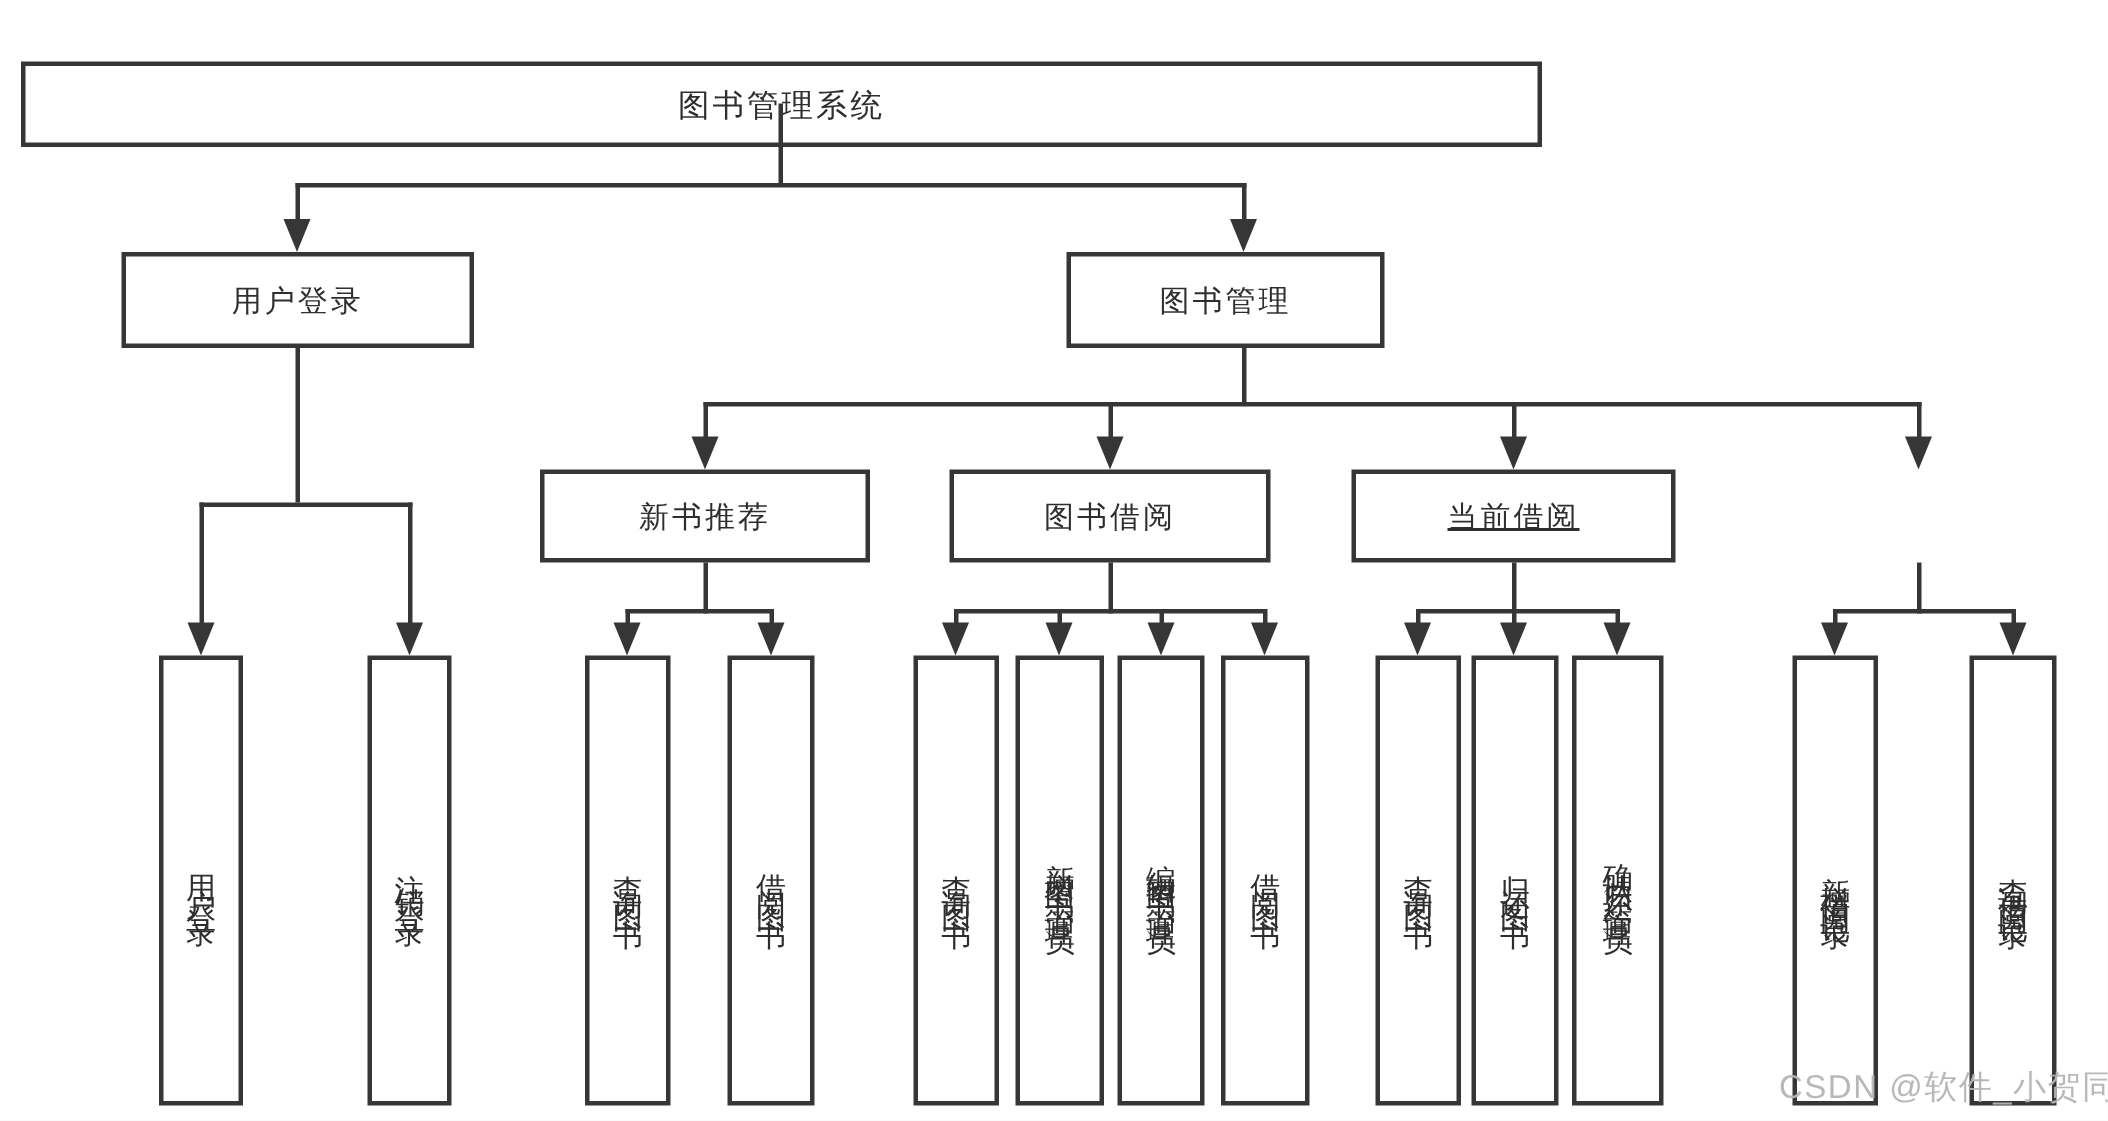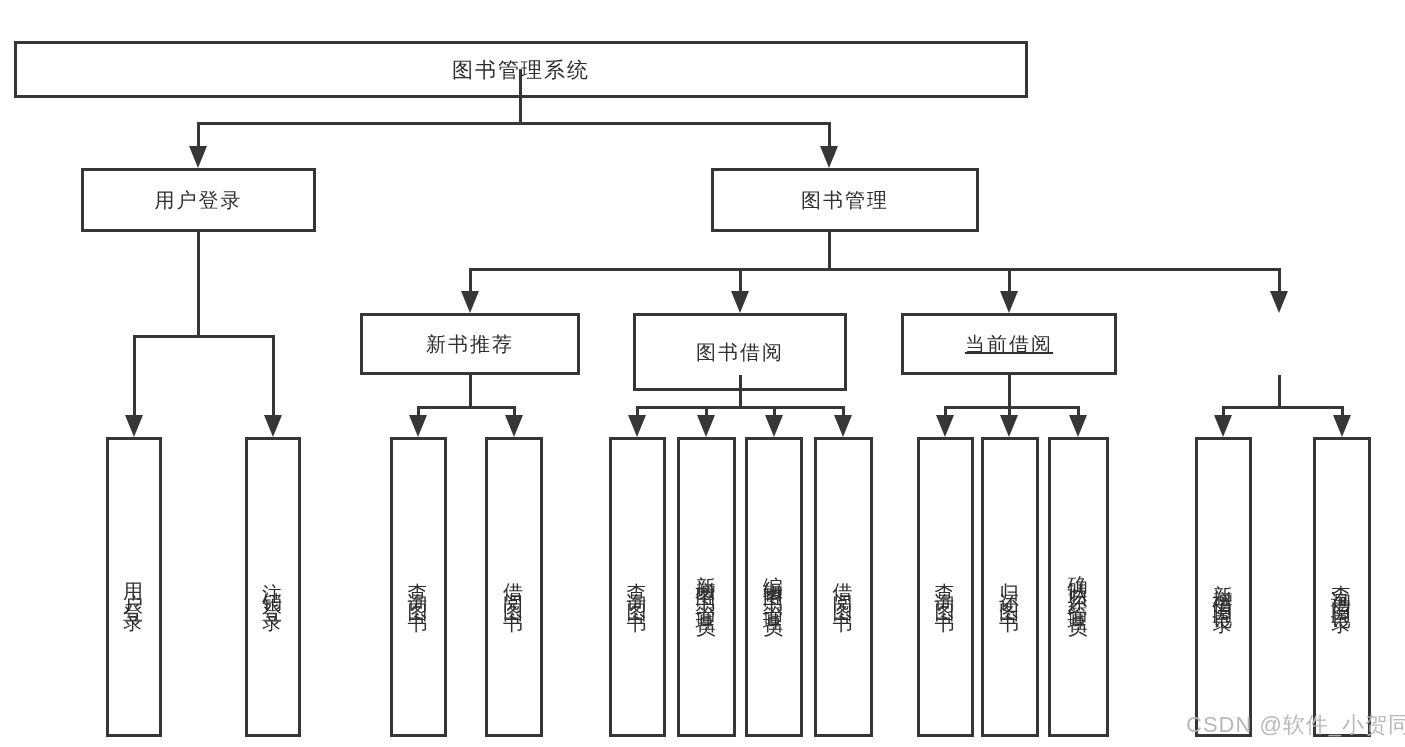--- a/index.html
+++ b/index.html
@@ -72,21 +72,21 @@
   <div class="vl" style="left:519px;top:69px;height:53px;"></div>
   <div class="hl" style="left:197px;top:122px;width:634px;"></div>
   <div class="vl" style="left:197px;top:122px;height:26px;"></div>
   <div class="arrow" style="left:189px;top:146px;"></div>
   <div class="vl" style="left:828px;top:122px;height:26px;"></div>
   <div class="arrow" style="left:820px;top:146px;"></div>
 
   <div class="box h" style="left:81px;top:168px;width:235px;height:64px;">
     <span>用户登录</span>
   </div>
-  <div class="box h" style="left:711px;top:168px;width:268px;height:64px;">
+  <div class="box h" style="left:711px;top:168px;width:212px;height:64px;">
     <span>图书管理</span>
   </div>
 
   <div class="vl" style="left:197px;top:232px;height:103px;"></div>
   <div class="hl" style="left:133px;top:335px;width:142px;"></div>
   <div class="vl" style="left:133px;top:335px;height:82px;"></div>
   <div class="arrow" style="left:125px;top:415px;"></div>
   <div class="vl" style="left:272px;top:335px;height:82px;"></div>
   <div class="arrow" style="left:264px;top:415px;"></div>
 
@@ -97,21 +97,21 @@
   <div class="vl" style="left:739px;top:268px;height:25px;"></div>
   <div class="arrow" style="left:731px;top:291px;"></div>
   <div class="vl" style="left:1008px;top:268px;height:25px;"></div>
   <div class="arrow" style="left:1000px;top:291px;"></div>
   <div class="vl" style="left:1278px;top:268px;height:25px;"></div>
   <div class="arrow" style="left:1270px;top:291px;"></div>
 
   <div class="box h" style="left:360px;top:313px;width:220px;height:62px;">
     <span>新书推荐</span>
   </div>
-  <div class="box h" style="left:633px;top:313px;width:214px;height:78px;">
+  <div class="box h" style="left:633px;top:313px;width:214px;height:62px;">
     <span>图书借阅</span>
   </div>
   <div class="box h" style="left:901px;top:313px;width:216px;height:62px;text-decoration:underline;">
     <span>当前借阅</span>
   </div>
 
   <div class="vl" style="left:469px;top:375px;height:34px;"></div>
   <div class="hl" style="left:417px;top:406px;width:99px;"></div>
   <div class="vl" style="left:417px;top:406px;height:12px;"></div>
   <div class="arrow" style="left:409px;top:415px;"></div>

